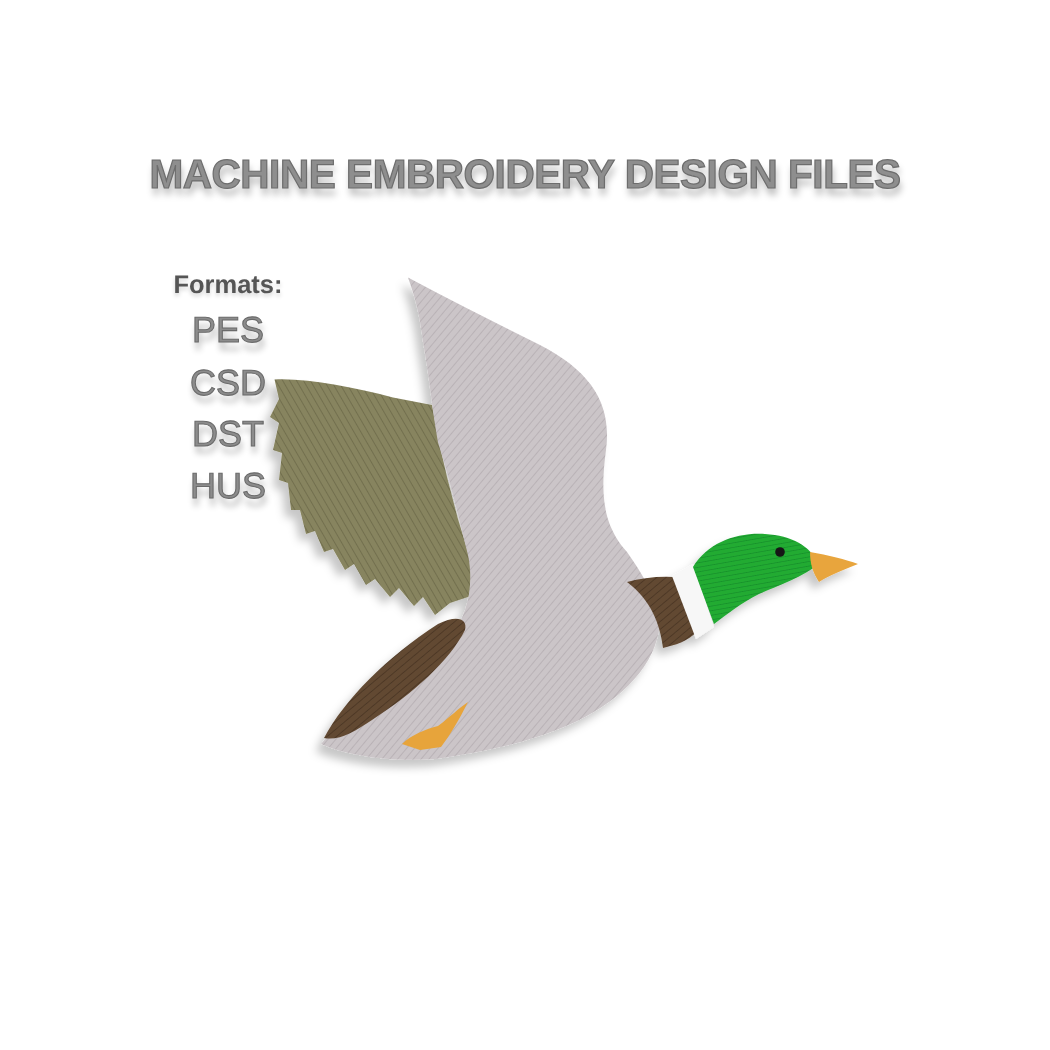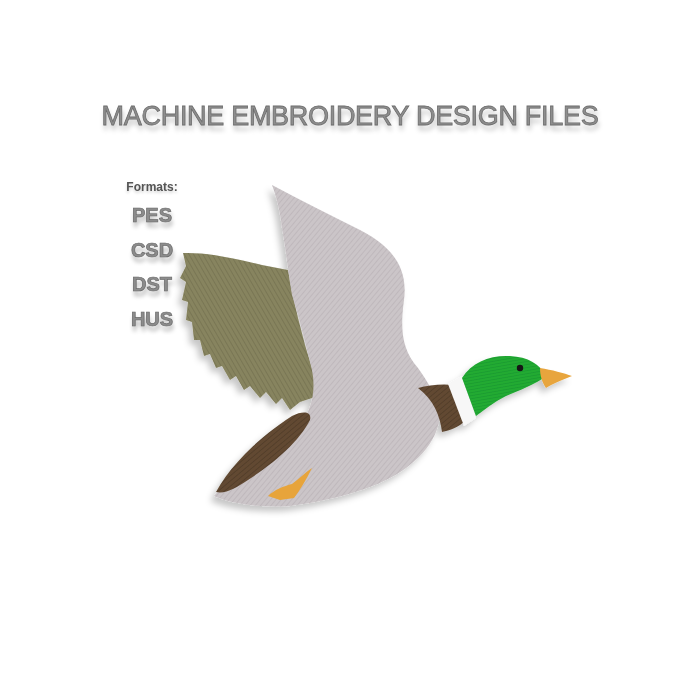--- a/index.html
+++ b/index.html
@@ -1,32 +1,32 @@
 <!DOCTYPE html>
 <html><head>
   <meta charset="utf-8">
   <style>
     html, body { margin: 0; padding: 0; background: #ffffff; }
     body { width: 700px; height: 700px; position: relative; overflow: hidden; }
     .title {
       position: absolute; left: 0; top: 101px; width: 700px; text-align: center;
-      font-family: "Liberation Sans", sans-serif; font-weight: normal; font-size: 27px;
+      font-family: "Liberation Sans", sans-serif; font-weight: bold; font-size: 27px;
       letter-spacing: -0.3px; color: #8e8e8e;
       -webkit-text-stroke: 0.8px #6d6d6d;
       text-shadow: 1px 5px 5px rgba(0,0,0,0.28);
     }
     .formats {
       position: absolute; left: 112px; top: 180px; width: 80px; text-align: center;
     }
     .formats-label {
-      font-family: "Liberation Sans", sans-serif; font-weight: bold; font-size: 12px;
+      font-family: "Liberation Sans", sans-serif; font-weight: bold; font-size: 17px;
       color: #555; text-shadow: 0 2px 3px rgba(0,0,0,0.18); margin-bottom: 4px;
     }
     .format {
-      font-family: "Liberation Sans", sans-serif; font-weight: bold; font-size: 20px;
+      font-family: "Liberation Sans", sans-serif; font-weight: normal; font-size: 24px;
       line-height: 34.5px; color: #8c8c8c; -webkit-text-stroke: 0.7px #6a6a6a;
       text-shadow: 1px 5px 4px rgba(0,0,0,0.30);
     }
     .duck { position: absolute; left: 170px; top: 170px; width: 420px; height: 360px; }
   </style>
 </head>
 <body>
 
 <div class="title">MACHINE EMBROIDERY DESIGN FILES</div>
 

